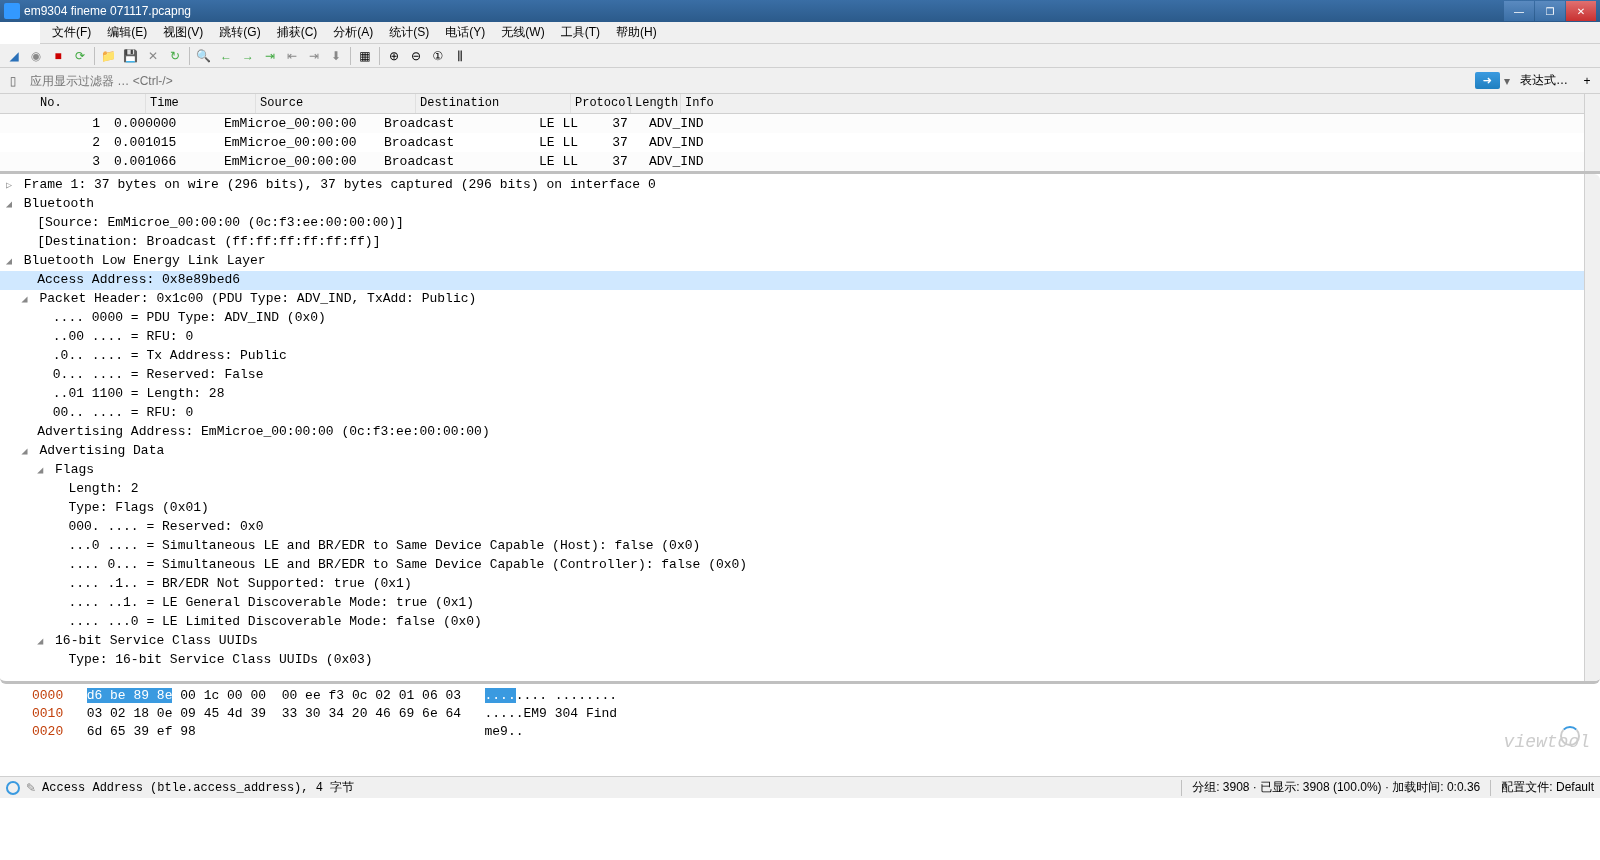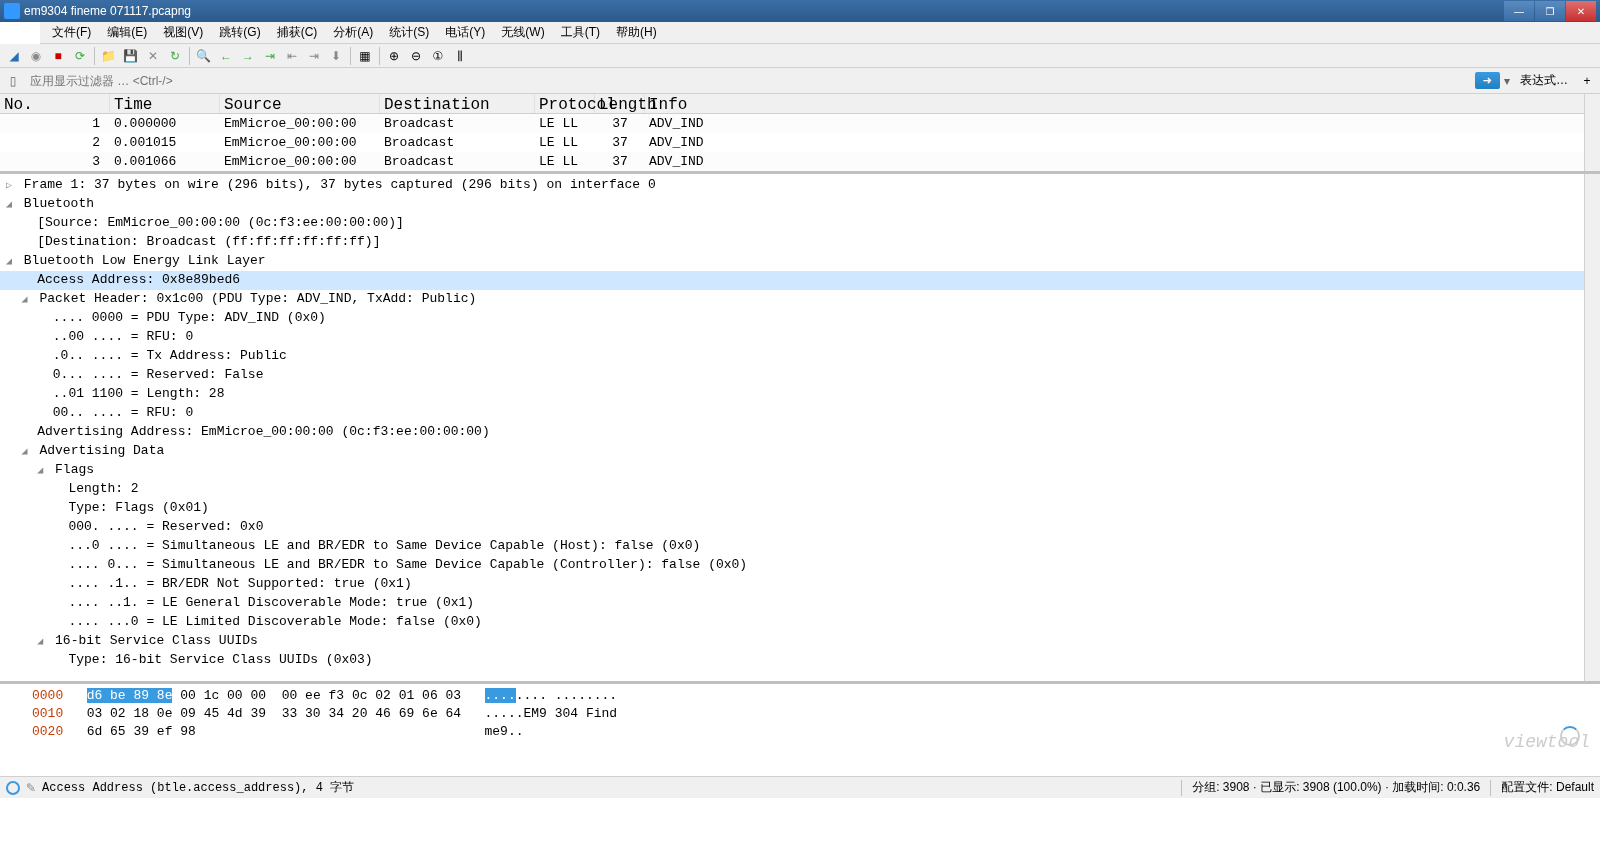--- a/index.html
+++ b/index.html
@@ -25,37 +25,37 @@
 
 .filterbar { height: 26px; background: #f0f0f0; border-bottom: 1px solid #d0d0d0; display: flex; align-items: center; padding: 0 4px; gap: 4px; }
 .filterbar .filter-icon { width: 18px; height: 18px; display: flex; align-items: center; justify-content: center; font-size: 12px; color: #666; }
 .filterbar input { flex: 1; height: 20px; border: none; background: transparent; font-size: 12px; padding: 0 4px; outline: none; color: #888; }
 .filterbar .expr-btn { padding: 2px 8px; background: linear-gradient(to bottom,#3a9ae0,#2080c0); color: #fff; border-radius: 2px; font-size: 11px; cursor: pointer; }
 .filterbar .expr-label { font-size: 12px; padding: 0 6px; cursor: pointer; }
 .filterbar .plus-btn { width: 18px; height: 18px; display: flex; align-items: center; justify-content: center; cursor: pointer; }
 
 
 .packet-list { border-bottom: 3px solid #c0c0c0; position: relative; }
-.packet-header { height: 20px; background: #f0f0f0; border-bottom: 1px solid #d0d0d0; display: flex; font-family: "Courier New", monospace; font-size: 16px; }
+.packet-header { height: 20px; background: #f0f0f0; border-bottom: 1px solid #d0d0d0; display: flex; font-family: "Courier New", monospace; font-size: 12px; padding-left: 36px; }
 .packet-header .col { padding: 2px 4px; border-right: 1px solid #e0e0e0; }
 .packet-rows { max-height: 58px; overflow: hidden; position: relative; }
 .packet-row { display: flex; font-family: "Courier New", monospace; font-size: 13px; height: 19px; align-items: center; }
 .packet-row:nth-child(odd) { background: #fcfcfc; }
 .packet-row .cell { padding: 1px 4px; white-space: nowrap; }
 .col-no { width: 110px; text-align: right; padding-right: 10px !important; }
 .col-time { width: 110px; }
 .col-src { width: 160px; }
 .col-dst { width: 155px; }
 .col-proto { width: 60px; }
 .col-len { width: 50px; text-align: center; }
 .col-info { flex: 1; }
 .scroll-ind { position: absolute; right: 0; top: 0; width: 16px; height: 100%; background: #f0f0f0; border-left:1px solid #d0d0d0;}
 
 
-.details { height: 510px; overflow-y: auto; font-family: "Courier New", monospace; font-size: 13px; border-bottom: 3px solid #c0c0c0; padding: 2px 0; position: relative; }
+.details { height: 510px; overflow-y: auto; font-family: "Courier New", monospace; font-size: 13px; border-bottom: 3px solid #c0c0c0; padding: 2px 0; position: relative; border-radius: 6px; }
 .details .tree-line { white-space: pre; padding: 1px 6px; height: 19px; }
 .details .tree-line.highlighted { background: #d0e8ff; }
 .details .expand { display: inline-block; width: 10px; color: #888; cursor: pointer; font-size: 10px; }
 
 
 .hex-pane { height: 92px; font-family: "Courier New", monospace; font-size: 13px; padding: 4px 6px; overflow: hidden; position: relative; }
 .hex-line { white-space: pre; height: 18px; }
 .hex-offset { color: #c2410c; margin-left: 26px; }
 .hex-hl { background: #3a9ae0; color: #fff; }
 .ascii-hl { background: #3a9ae0; color: #fff; }

